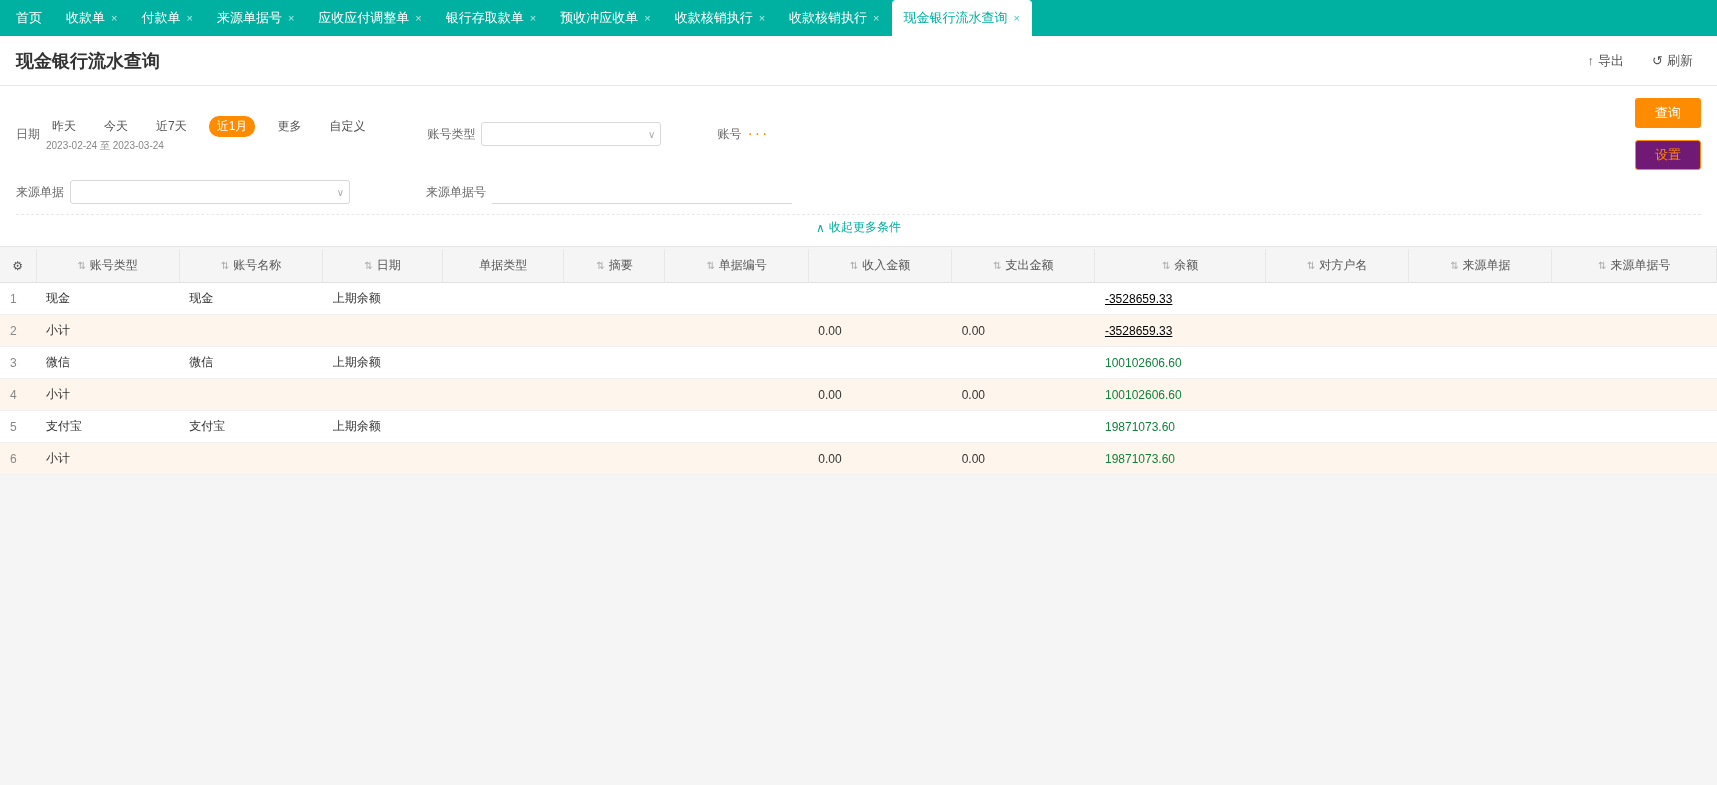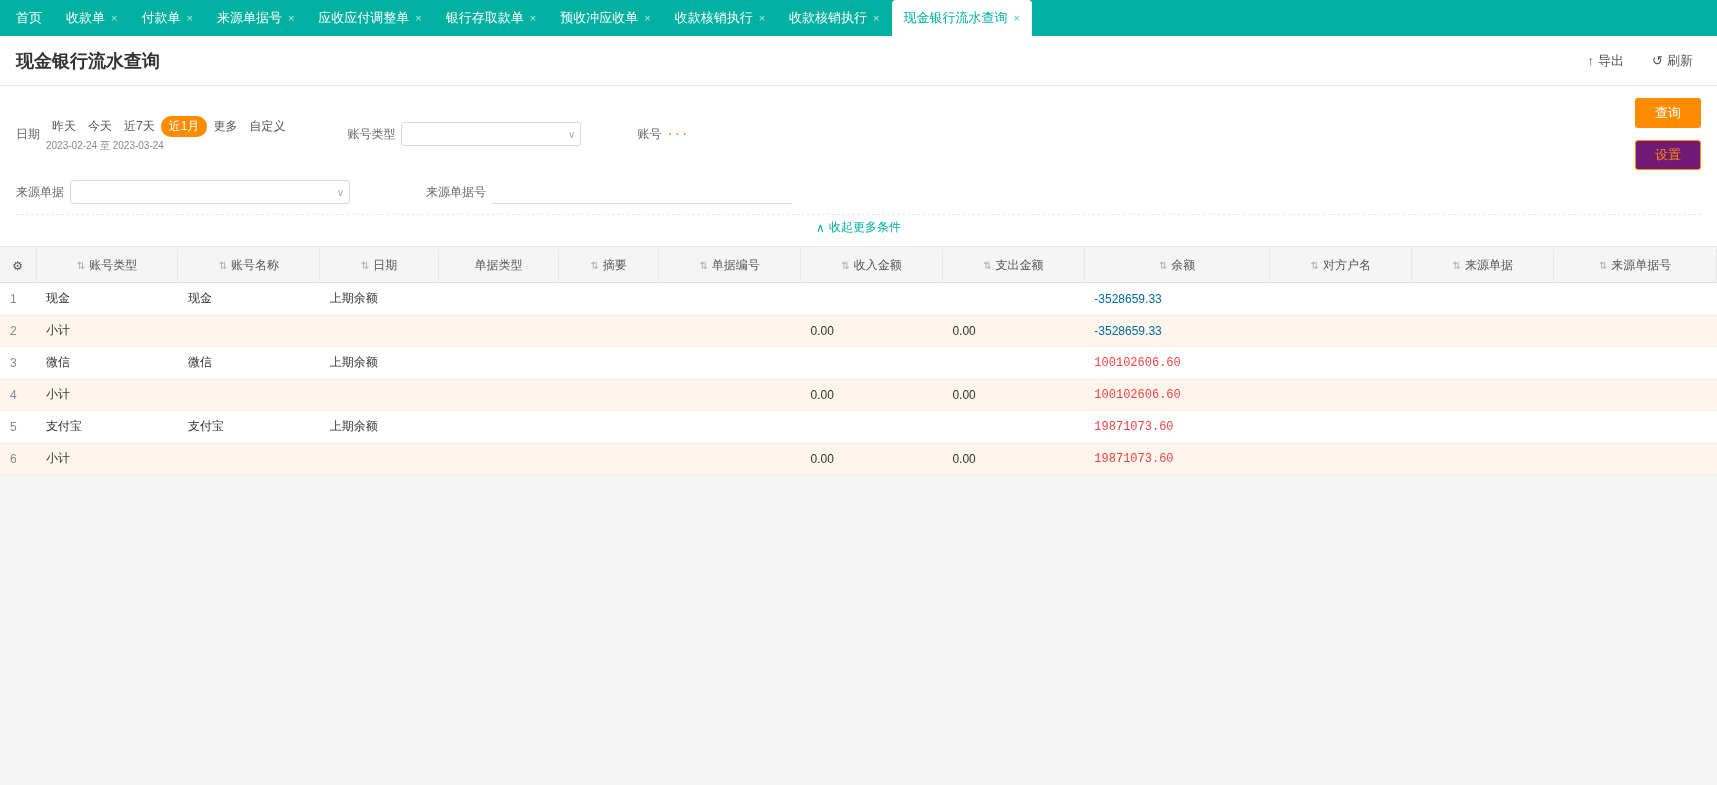--- a/index.html
+++ b/index.html
@@ -87,21 +87,21 @@
       gap: 6px;
     }
     .filter-label {
       color: #666;
       white-space: nowrap;
       font-size: 12px;
     }
     .date-shortcuts {
       display: flex;
       align-items: flex-end;
-      gap: 0;
+      gap: 16px;
     }
     .date-btn {
       padding: 2px 6px;
       cursor: pointer;
       color: #555;
       border-radius: 3px;
       font-size: 12px;
     }
     .date-btn.active {
       background: #ff8c00;
@@ -221,22 +221,22 @@
       text-align: center;
       cursor: pointer;
     }
     tbody tr { border-bottom: 1px solid #f0f0f0; }
     tbody tr.subtotal { background: #fef6ec; }
     tbody td {
       padding: 7px 10px;
       white-space: nowrap;
     }
     .row-num { color: #888; width: 30px; }
-    .balance-neg { color: #0369a1; }
-    .balance-pos { color: #ef4444; font-family: Liberation Mono, monospace; }
+    .balance-neg { color: #000000; text-decoration: underline; }
+    .balance-pos { color: #15803d; }
   </style>
 </head>
 <body>
 
 <nav class="top-nav">
   <div class="nav-item">
     <span>首页</span>
   </div>
   <div class="nav-item">
     <span>收款单</span>

